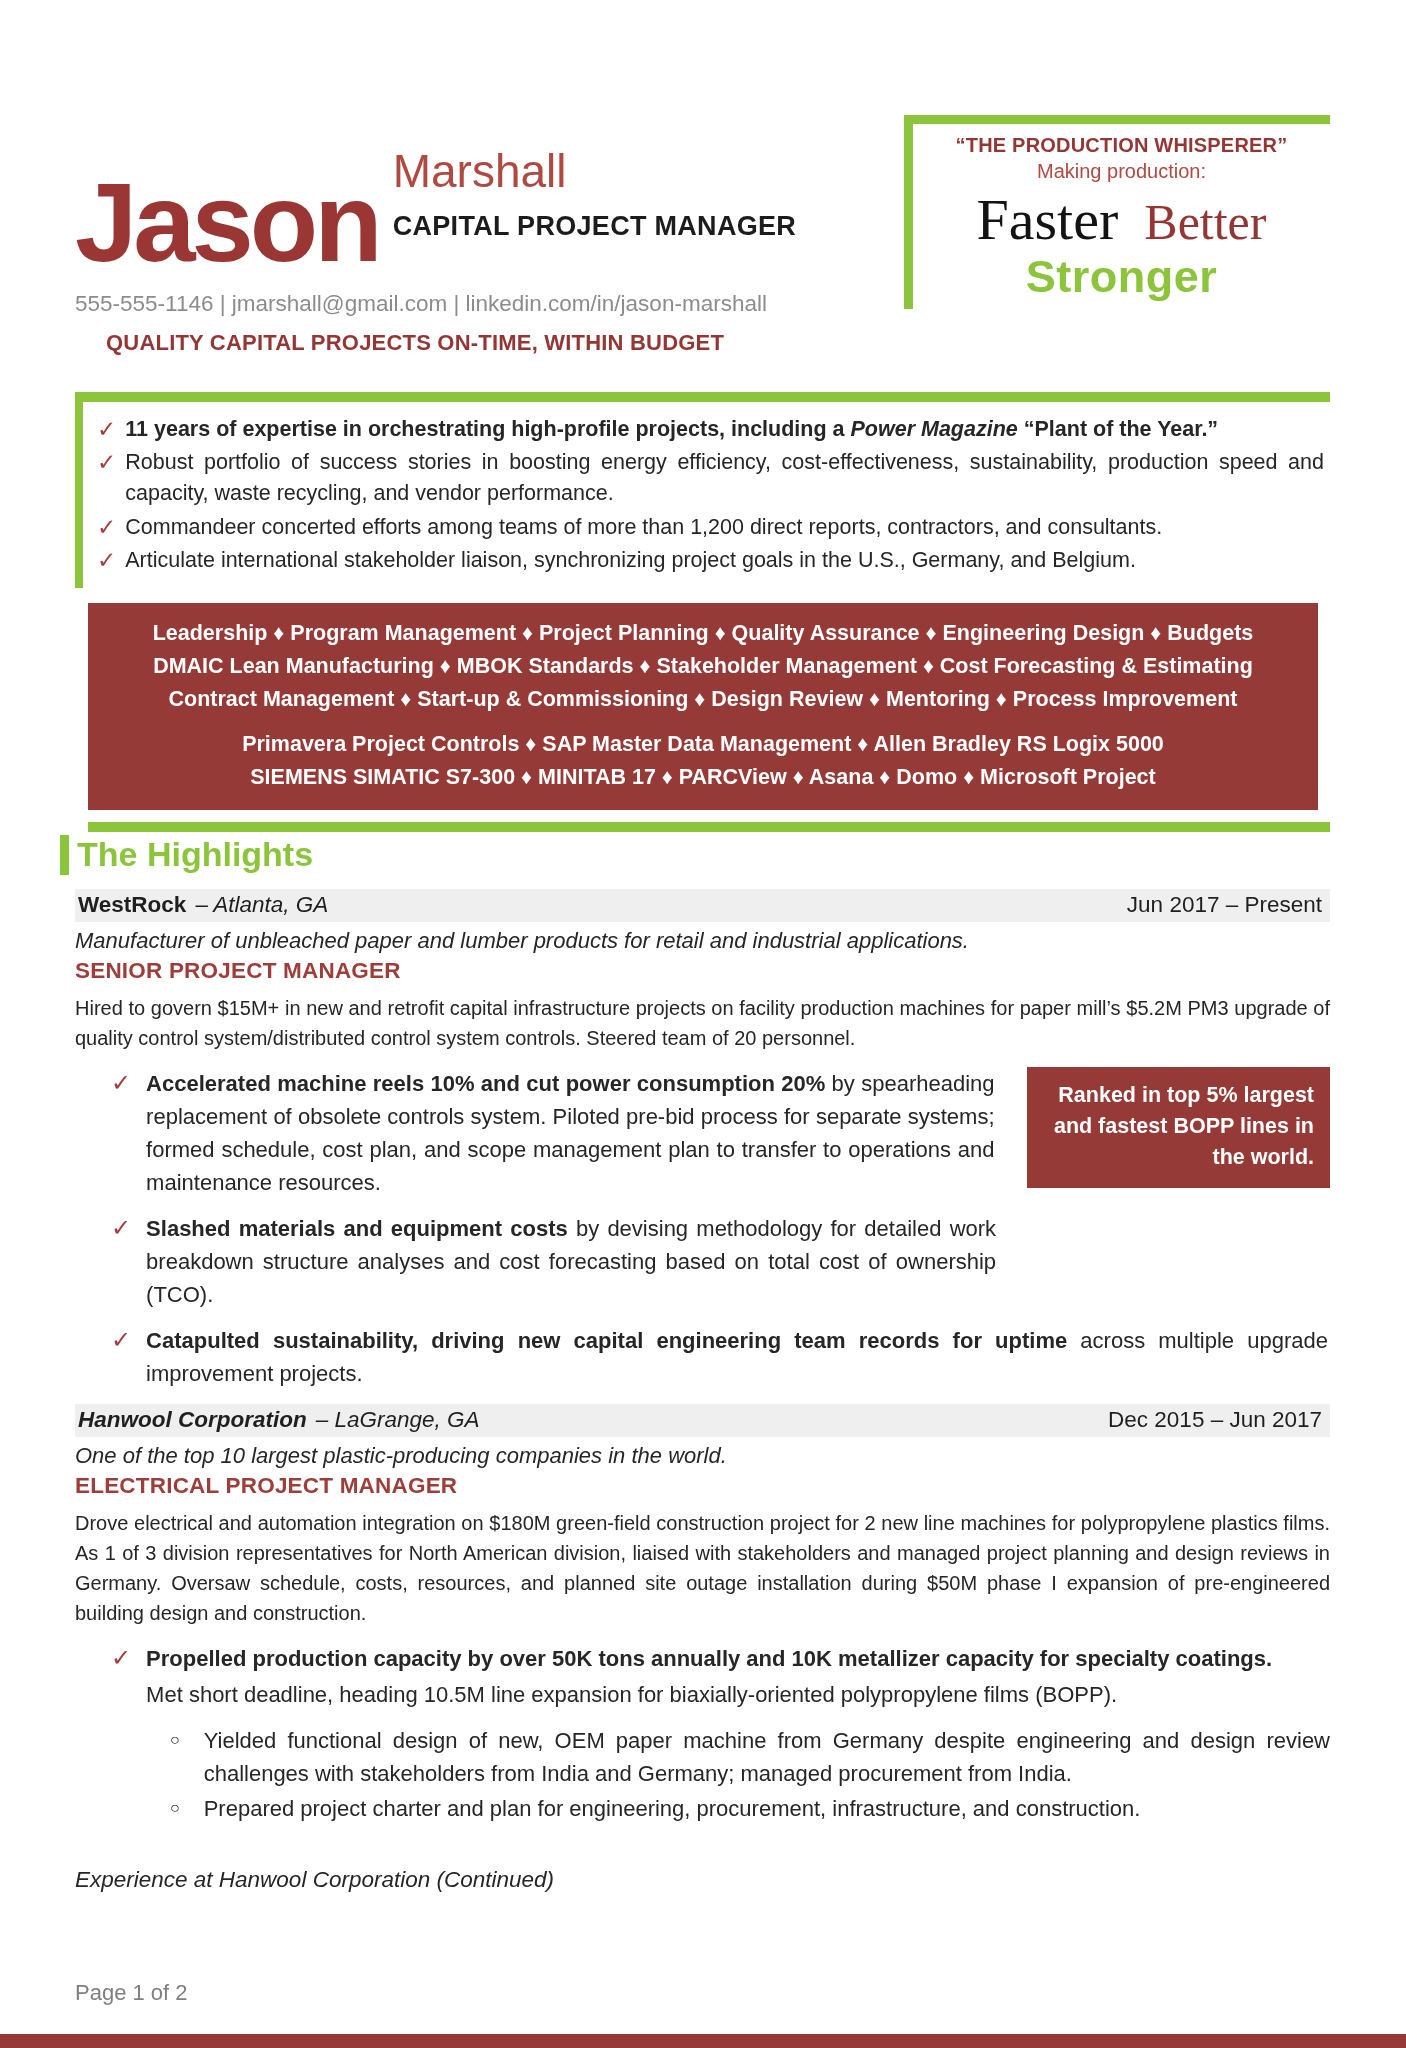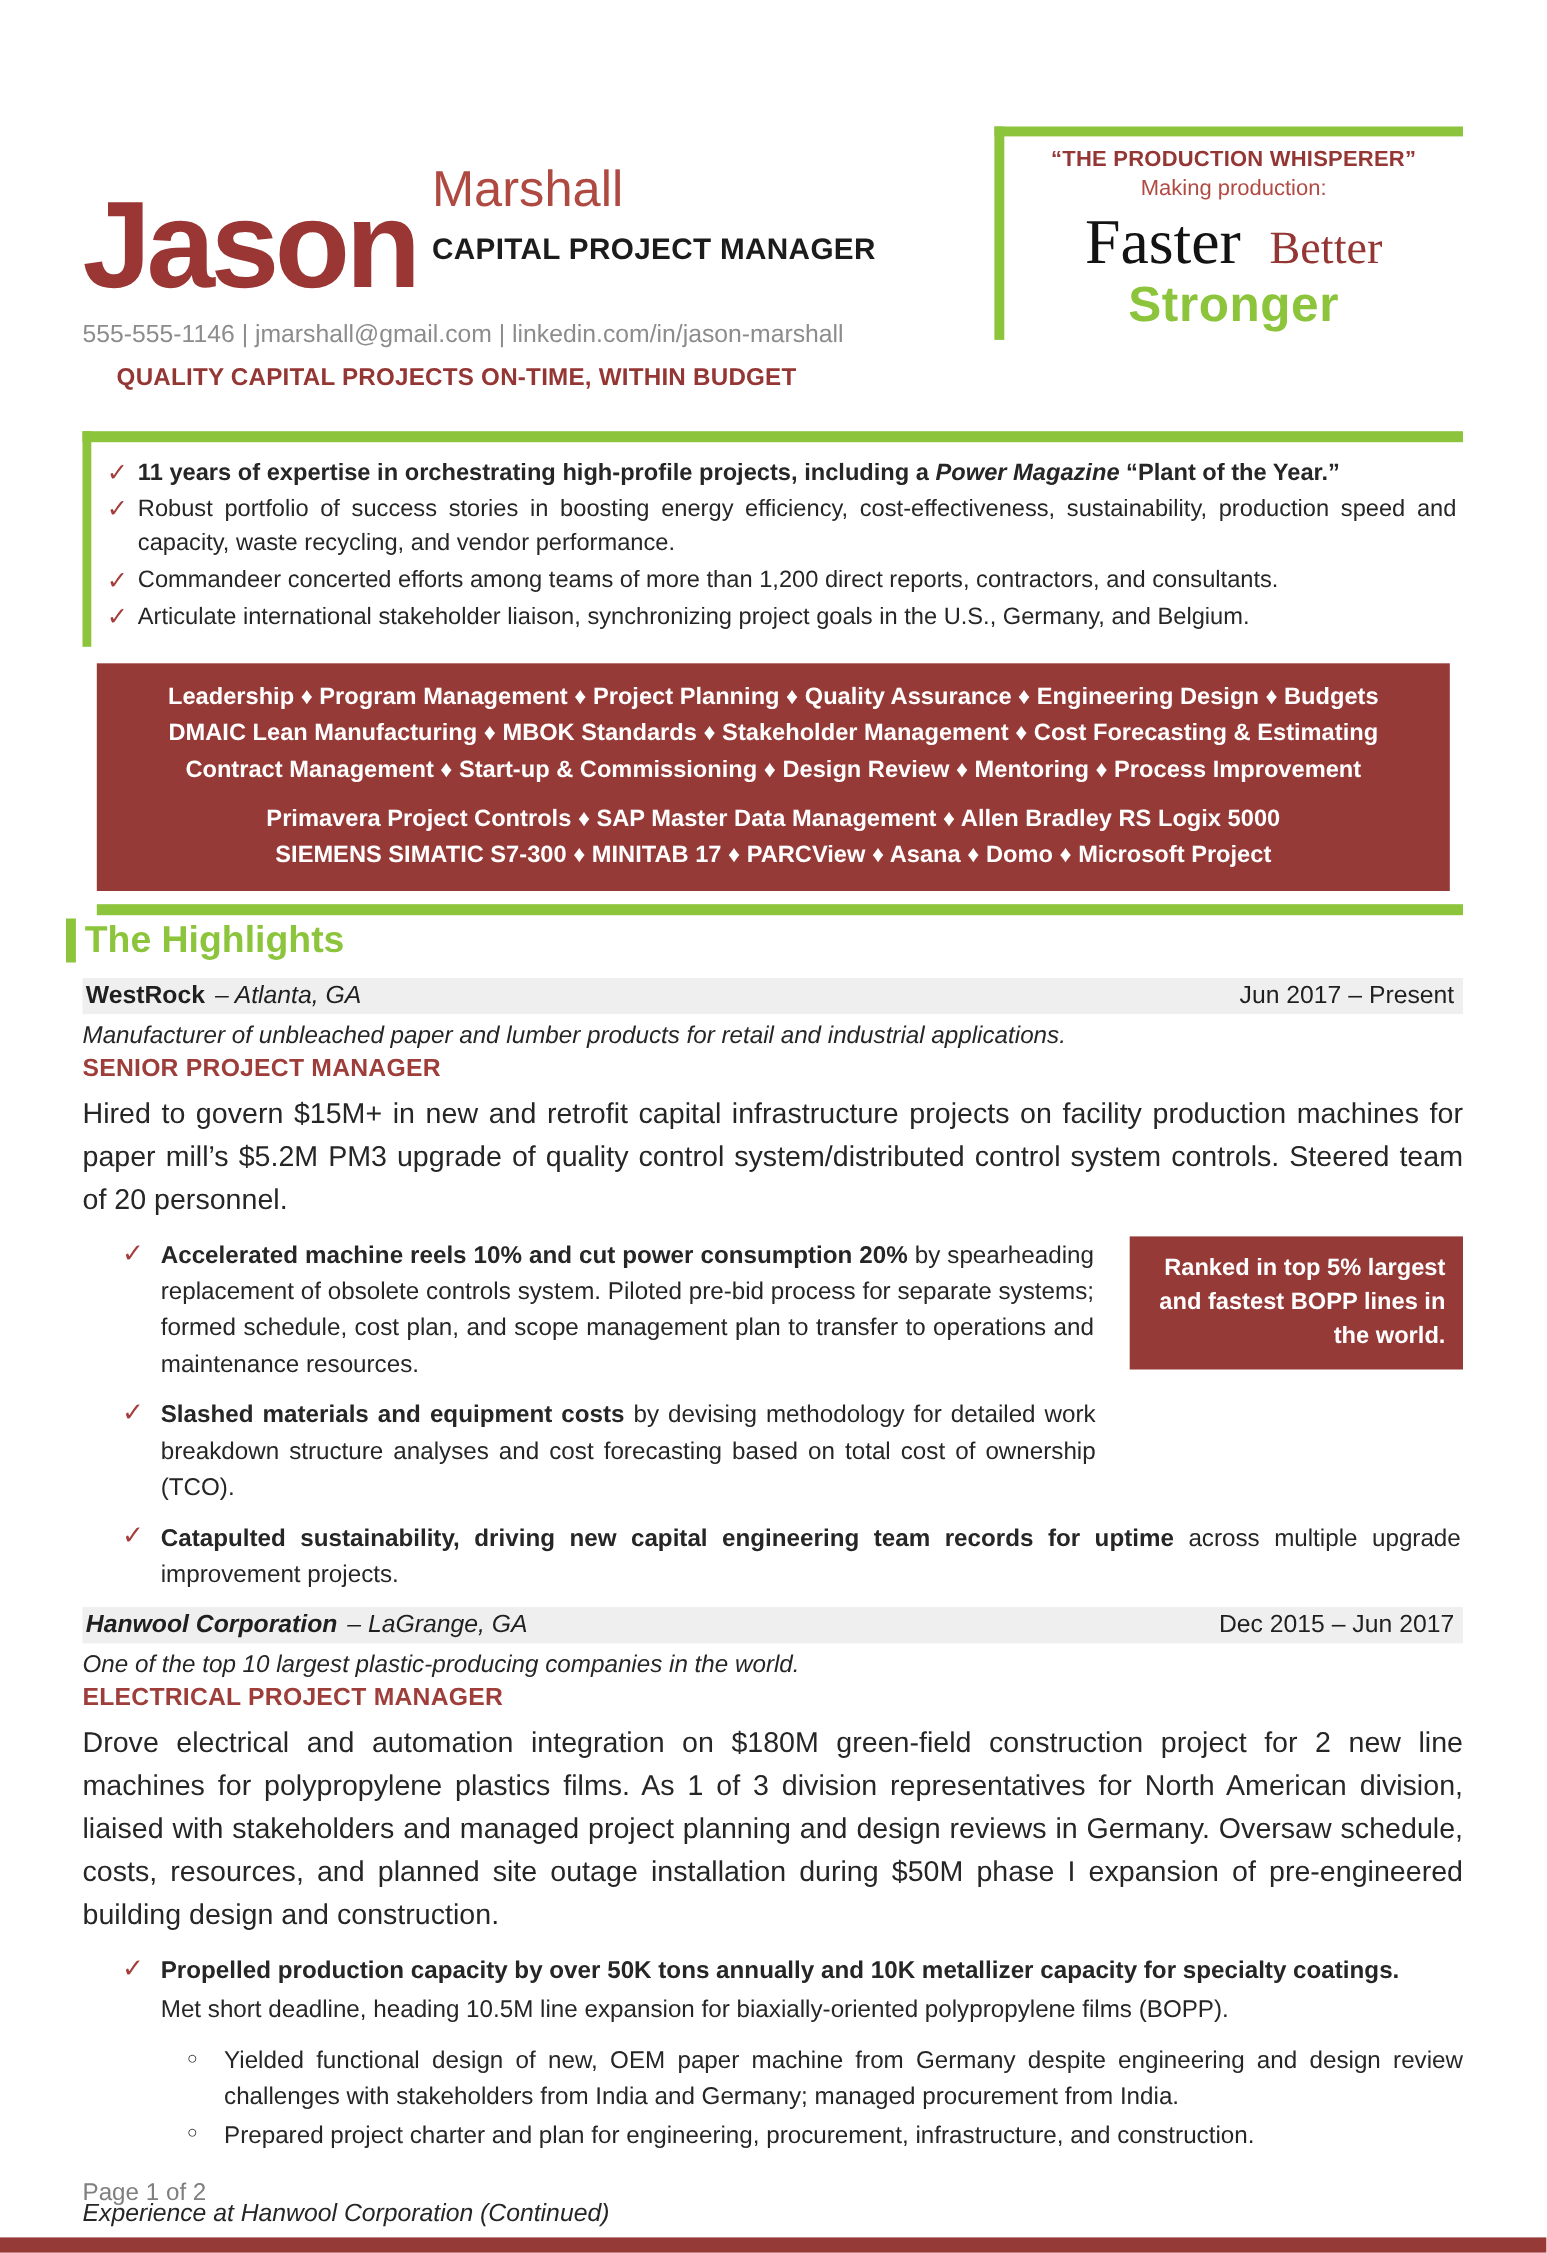--- a/index.html
+++ b/index.html
@@ -17,21 +17,21 @@
   .job-title { font-size:27px; font-weight:700; color:#1c1c1c; margin-top:16px; letter-spacing:0.3px; }
   .contact { margin-top:12px; font-size:22.5px; color:#8c8c8c; }
   .tagline { margin-top:13px; font-size:22px; font-weight:700; color:#943634; letter-spacing:0.2px;margin-left:31px; }
 
   .callout { width:426px; border-top:9px solid #8CC43C; border-left:9px solid #8CC43C;
              padding:10px 4px 6px 4px; text-align:center; }
   .co-quote { font-size:20px; font-weight:700; color:#943634; letter-spacing:0.2px; }
   .co-sub { font-size:20px; color:#B04A42; margin-top:3px; }
   .co-words { margin-top:8px; font-family:"Liberation Serif", serif; line-height:1; }
   .word-faster { font-size:58px; color:#131313; }
-  .word-better { font-size:42px; color:#943634; margin-left:26px; }
+  .word-better { font-size:50px; color:#943634; margin-left:26px; }
   .co-stronger { font-size:45px; font-weight:700; color:#8CC43C; margin-top:2px; letter-spacing:0.5px; }
 
   
   .summary { margin-top:36px; border-top:10px solid #8CC43C; border-left:8px solid #8CC43C;
              padding:10px 2px 10px 14px; }
   .sum-item { display:flex; font-size:21.5px; line-height:1.45; margin:2px 0; }
   .sum-item .check { color:#A43D3B; margin-right:9px; font-size:23px; line-height:1.35; }
   .sum-text { flex:1; text-align:justify; padding-right:4px; }
   .sum-bold { font-weight:700; }
   .sum-text em { font-style:italic; }
@@ -47,21 +47,21 @@
                 font-size:34px; font-weight:700; color:#8CC43C; line-height:1.15; }
 
   .job-header { background:#EFEFEF; display:flex; justify-content:space-between; align-items:flex-end;
                 font-size:22.5px; padding:3px 8px 4px 3px; margin-top:14px; color:#1f1f1f; }
   .company { font-weight:700; }
   .company.it { font-style:italic; }
   .location { font-style:italic; margin-left:9px; }
   .dates { white-space:nowrap; }
   .blurb { font-style:italic; font-size:22px; margin-top:6px; }
   .role { color:#9E3E3A; font-weight:700; font-size:22.5px; margin-top:4px; letter-spacing:0.2px; }
-  .intro { font-size:26px; line-height:1.5; text-align:justify; margin-top:9px; }
+  .intro { font-size:20px; line-height:1.5; text-align:justify; margin-top:9px; }
 
   .bullets { margin:14px 0 0 36px; }
   .bullet { display:flex; align-items:flex-start; margin-bottom:13px; font-size:22px; line-height:1.5; }
   .bullet .check { color:#A43D3B; font-size:24px; margin-right:15px; line-height:1.35; }
   .btext { text-align:justify; }
   .btext .blead { font-weight:700; }
   .w-narrow { width:850px; }
   .w-full { flex:1; padding-right:2px; }
   .side-box { width:304px; margin-left:32px; background:#963A37; color:#fff; font-weight:700;
               font-size:21.5px; line-height:1.45; padding:13px 16px 15px 16px; align-self:flex-start;text-align:right; }

